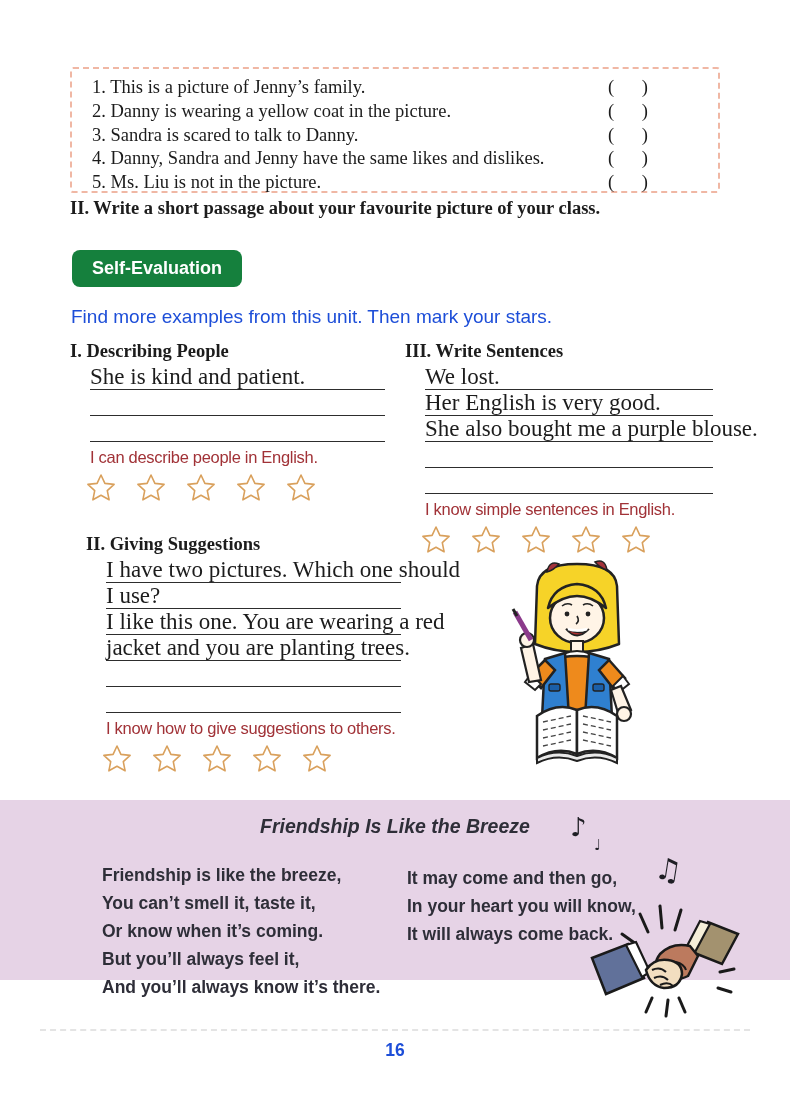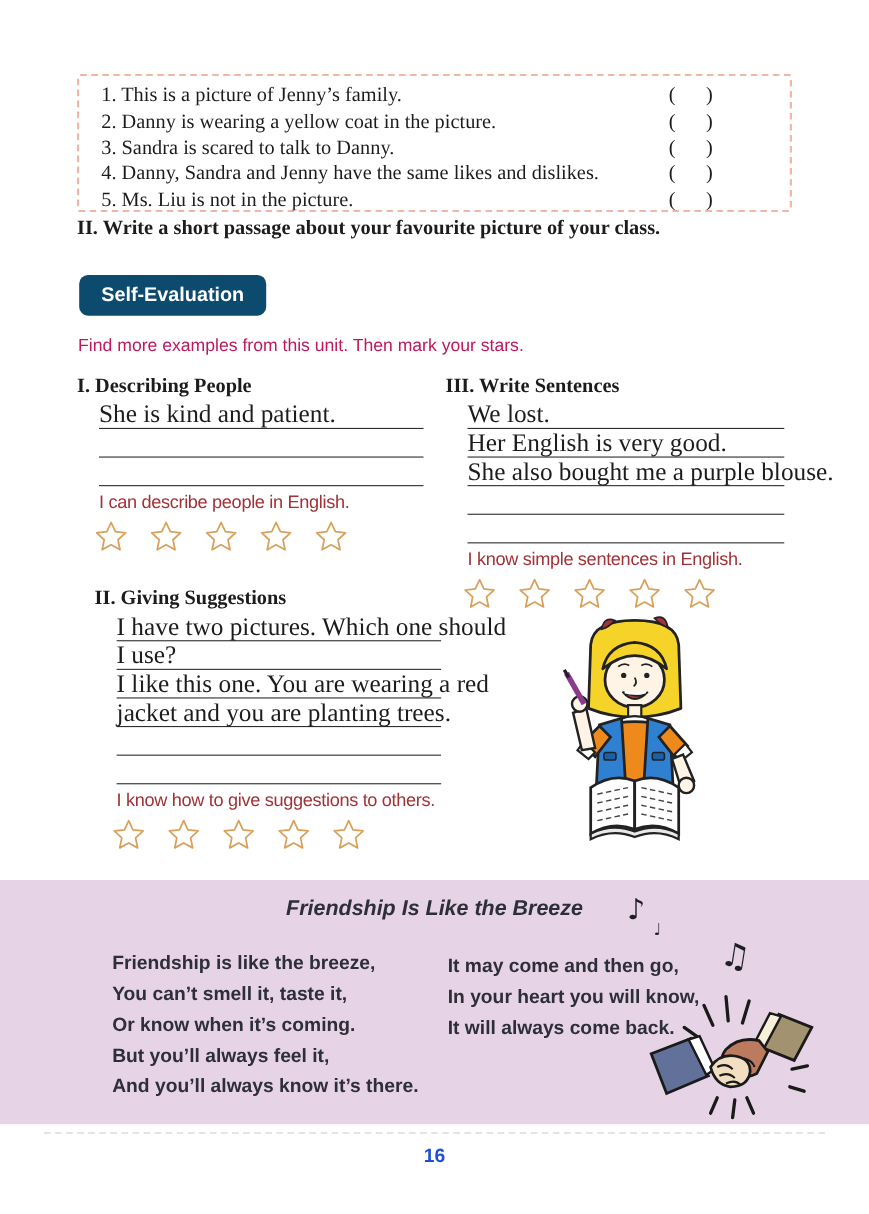--- a/index.html
+++ b/index.html
@@ -9,45 +9,45 @@
   
   .reading-box{position:absolute;left:70px;top:67px;width:650px;height:126px;
                border:2px dashed #f0b7a4;border-radius:3px;box-sizing:border-box;
                padding:7px 0 0 20px;}
   .reading-row{position:relative;height:23.8px;line-height:23.8px;font-size:18.5px;}
   .reading-row .blank{position:absolute;right:70px;top:0;white-space:pre;font-size:18.5px;}
 
   .passage-heading{position:absolute;left:70px;top:198px;font-size:18.5px;font-weight:bold;}
 
   
-  .badge{position:absolute;left:72px;top:250px;width:170px;height:37px;background:#0c4a6e;
+  .badge{position:absolute;left:72px;top:250px;width:170px;height:37px;background:#15803d;
          border-radius:8px;color:#ffffff;font-family:"Liberation Sans",sans-serif;
          font-weight:bold;font-size:18px;display:flex;align-items:center;justify-content:center;}
   .intro{position:absolute;left:71px;top:306px;font-family:"Liberation Sans",sans-serif;
-         font-size:16px;color:#be185d;}
+         font-size:19px;color:#1d4ed8;}
 
   .sec{position:absolute;}
   #sec-describe{left:70px;top:341px;width:330px;}
   #sec-suggest{left:70px;top:534px;width:335px;margin-left:16px;}
   #sec-simple{left:405px;top:341px;width:318px;}
   .sec-heading{font-weight:bold;font-size:18.5px;height:23px;}
   .ruled{margin-left:20px;border-bottom:1.5px solid #2d2d2d;font-size:23px;
          height:25px;line-height:25.5px;white-space:nowrap;}
   #sec-describe .ruled,#sec-suggest .ruled{width:295px;}
   #sec-simple .ruled{width:288px;}
   .statement{margin-left:20px;margin-top:6px;color:#a13237;
              font-family:"Liberation Sans",sans-serif;font-size:16.5px;letter-spacing:-0.3px;}
   .stars{margin-left:16px;margin-top:6px;display:flex;gap:20px;}
   .star{width:30px;height:30px;}
 
   
   .girl{position:absolute;left:487px;top:556px;width:180px;height:212px;}
 
   
-  .poem-band{position:absolute;left:0;top:800px;width:790px;height:222px;background:#e6d3e6;
+  .poem-band{position:absolute;left:0;top:800px;width:790px;height:180px;background:#e6d3e6;
              font-family:"Liberation Sans",sans-serif;color:#2e2e38;}
   .poem-title{position:absolute;left:0;top:15px;width:100%;text-align:center;
               font-weight:bold;font-style:italic;font-size:19.5px;}
   .poem-col{position:absolute;font-weight:bold;font-size:17.5px;line-height:28px;}
   .poem-left{left:102px;top:61px;}
   .poem-right{left:407px;top:64px;}
   .note{position:absolute;color:#1e1e24;font-family:"DejaVu Sans",sans-serif;}
   .note-a{left:570px;top:12px;font-size:26px;}
   .note-b{left:594px;top:36px;font-size:15px;}
   .note-c{left:655px;top:52px;font-size:30px;transform:rotate(9deg);}

